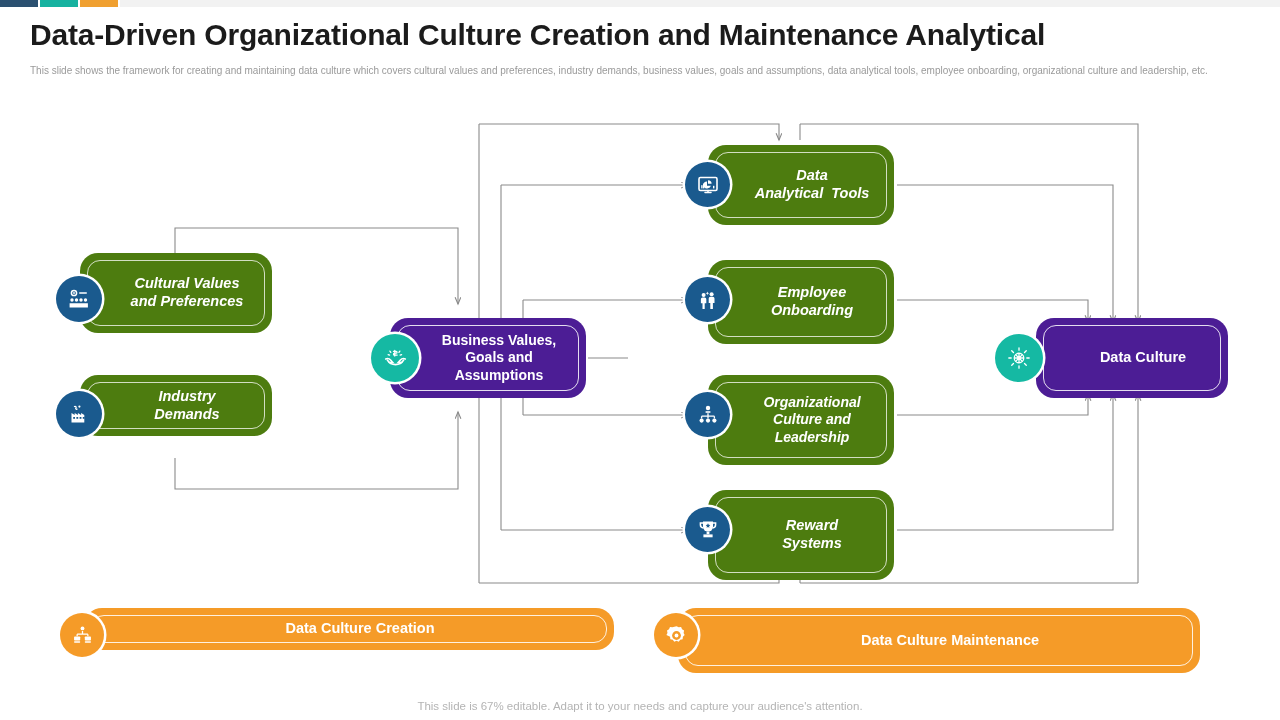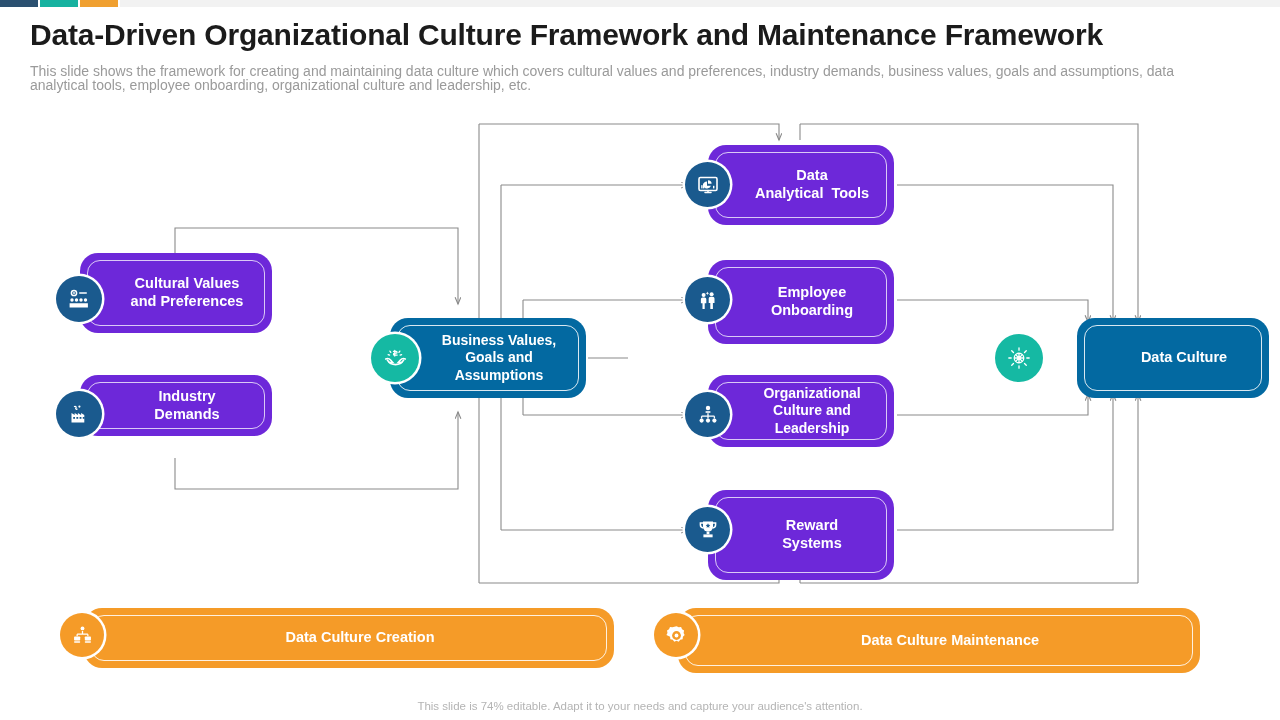--- a/index.html
+++ b/index.html
@@ -16,41 +16,41 @@
   .accent-rest{position:absolute;top:0;left:120px;width:1160px;height:7px;background:#f2f2f2;}
 
   
   #page-title{
     position:absolute;left:30px;top:18px;width:1200px;
     font-size:30px;font-weight:bold;color:#1b1b1b;letter-spacing:-.2px;
     white-space:nowrap;
   }
   #page-subtitle{
     position:absolute;left:30px;top:64px;width:1195px;
-    font-size:14px;color:#9a9a9a;line-height:14px;
+    font-size:10px;color:#9a9a9a;line-height:14px;
   }
   #footer-note{
     position:absolute;left:0;top:700px;width:1280px;text-align:center;
     font-size:11.5px;color:#b4b4b4;
   }
 
   
   #connectors{position:absolute;left:0;top:0;width:1280px;height:720px;}
 
   
   .node{position:absolute;border-radius:18px;box-sizing:border-box;}
   .node .inner{
     position:absolute;left:7px;top:7px;right:7px;bottom:7px;
     border:1.2px solid rgba(255,255,255,.75);border-radius:13px;
     display:flex;align-items:center;justify-content:center;
     text-align:center;color:#ffffff;font-weight:bold;line-height:1.22;
     padding-left:22px;box-sizing:border-box;
   }
-  .node.blue  {background:#6d28d9;}
-  .node.teal  {background:#0369a1;}
+  .node.blue  {background:#4d7c0f;font-style:italic;}
+  .node.teal  {background:#4c1d95;}
   .node.orange{background:#f59b28;}
   .node.teal .inner, .node.orange .inner{border-color:rgba(255,255,255,.85);}
 
   .badge{
     position:absolute;border-radius:50%;
     display:flex;align-items:center;justify-content:center;
     box-shadow:0 0 0 2.5px #ffffff;
   }
   .badge.blue  {background:#1a5a8e;}
   .badge.teal  {background:#15b9a3;}
@@ -62,21 +62,21 @@
   .lbl-wide{font-size:14.5px;}
 </style>
 </head>
 <body>
 
 <div class="accent-rest"></div>
 <div class="accent-bar" id="bar-navy"></div>
 <div class="accent-bar" id="bar-teal"></div>
 <div class="accent-bar" id="bar-orange"></div>
 
-<div id="page-title">Data-Driven Organizational Culture Framework and Maintenance Framework</div>
+<div id="page-title">Data-Driven Organizational Culture Creation and Maintenance Analytical</div>
 <div id="page-subtitle">This slide shows the framework for creating and maintaining data culture which covers cultural values and preferences, industry demands, business values, goals and assumptions, data analytical tools, employee onboarding, organizational culture and leadership, etc.</div>
 
 <svg id="connectors" viewBox="0 0 1280 720">
   <defs>
     <marker id="ah" markerWidth="9" markerHeight="9" refX="7.4" refY="3.2" orient="auto" markerUnits="userSpaceOnUse">
       <path d="M0.6,0.3 L7.4,3.2 L0.6,6.1" fill="none" stroke="#8a8a8a" stroke-width="1.1"></path>
     </marker>
   </defs>
   <g fill="none" stroke="#8a8a8a" stroke-width="1.1">
 
@@ -173,21 +173,21 @@
 <div class="badge blue" style="left:685px;top:277px;width:45px;height:45px;">
   <svg width="24" height="24" viewBox="0 0 24 24" fill="#fff">
     <circle cx="7.6" cy="7" r="2"></circle>
     <path d="M6.6,9.4h2a1.7 1.7 0 011.7 1.7v4.1H8.7V21H6.5v-5.8H4.9v-4.1A1.7 1.7 0 016.6 9.4z"></path>
     <circle cx="15.6" cy="6.3" r="2"></circle>
     <path d="M14.5,8.8h2.2a1.8 1.8 0 011.8 1.8v4.4h-1.6V21h-2.6v-6h-1.6v-4.4a1.8 1.8 0 011.8-1.8z"></path>
     <path d="M11.4,3.4l.5 1.4 1.4.5-1.4.5-.5 1.4-.5-1.4-1.4-.5 1.4-.5z"></path>
   </svg>
 </div>
 
-<div class="node blue" style="left:708px;top:375px;width:186px;height:72px;">
+<div class="node blue" style="left:708px;top:375px;width:186px;height:90px;">
   <div class="inner lbl3">Organizational<br>Culture&nbsp;and<br>Leadership</div>
 </div>
 <div class="badge blue" style="left:685px;top:392px;width:45px;height:45px;">
   <svg width="24" height="24" viewBox="0 0 24 24" fill="#fff">
     <circle cx="12" cy="5" r="2.2"></circle>
     <path d="M9.6,8.2h4.8v1.6H9.6z"></path>
     <path d="M12,10.2v3M5.6,13.2h12.8M5.6,13.2v2.2M18.4,13.2v2.2M12,13.2v2.2" stroke="#fff" stroke-width="1.3" fill="none"></path>
     <circle cx="5.6" cy="17.6" r="2.1"></circle>
     <circle cx="12" cy="17.6" r="2.1"></circle>
     <circle cx="18.4" cy="17.6" r="2.1"></circle>
@@ -200,34 +200,34 @@
 <div class="badge blue" style="left:685px;top:507px;width:45px;height:45px;">
   <svg width="24" height="24" viewBox="0 0 24 24" fill="#fff">
     <path d="M7,3.6h10v5a5 5 0 01-10 0z"></path>
     <path d="M7,5.1H4.4v1.6a3.2 3.2 0 003 3.2M17,5.1h2.6v1.6a3.2 3.2 0 01-3 3.2" fill="none" stroke="#fff" stroke-width="1.5"></path>
     <path d="M10.6,13.6h2.8v2.6h-2.8z"></path>
     <path d="M7.4,16.4h9.2v2.9H7.4z"></path>
     <path d="M12,5.3l.7 1.5 1.6.2-1.2 1.2.3 1.6-1.4-.8-1.4.8.3-1.6-1.2-1.2 1.6-.2z" fill="#1a5a8e"></path>
   </svg>
 </div>
 
-<div class="node teal" style="left:1077px;top:318px;width:192px;height:80px;">
+<div class="node teal" style="left:1036px;top:318px;width:192px;height:80px;">
   <div class="inner lbl-wide">Data&nbsp;Culture</div>
 </div>
 <div class="badge teal" style="left:995px;top:334px;width:48px;height:48px;">
   <svg width="26" height="26" viewBox="0 0 24 24" fill="none" stroke="#fff" stroke-width="1.2">
     <circle cx="12" cy="12" r="4.4"></circle>
     <path d="M12,12 L12,7.6 M12,12 L15.1,8.9 M12,12 L16.4,12 M12,12 L15.1,15.1
              M12,12 L12,16.4 M12,12 L8.9,15.1 M12,12 L7.6,12 M12,12 L8.9,8.9"></path>
     <path d="M12,2.6v2.2M12,19.2v2.2M2.6,12h2.2M19.2,12h2.2
              M5.3,5.3l1.6 1.6M17.1,17.1l1.6 1.6M18.7,5.3l-1.6 1.6M6.9,17.1l-1.6 1.6" stroke-linecap="round"></path>
   </svg>
 </div>
 
-<div class="node orange" style="left:84px;top:608px;width:530px;height:60px;">
+<div class="node orange" style="left:84px;top:608px;width:530px;height:42px;">
   <div class="inner lbl-wide">Data&nbsp;Culture&nbsp;Creation</div>
 </div>
 <div class="badge orange" style="left:60px;top:613px;width:44px;height:44px;">
   <svg width="23" height="23" viewBox="0 0 24 24" fill="#fff">
     <circle cx="12" cy="4.6" r="2"></circle>
     <path d="M12,7.2v3.4M6.4,10.6h11.2M6.4,10.6v2.2M17.6,10.6v2.2" stroke="#fff" stroke-width="1.3" fill="none"></path>
     <rect x="3.2" y="13" width="6.4" height="4.2" rx=".8"></rect>
     <rect x="14.4" y="13" width="6.4" height="4.2" rx=".8"></rect>
     <rect x="3.2" y="18" width="6.4" height="1.5" rx=".6"></rect>
     <rect x="14.4" y="18" width="6.4" height="1.5" rx=".6"></rect>
@@ -238,13 +238,13 @@
   <div class="inner lbl-wide">Data&nbsp;Culture&nbsp;Maintenance</div>
 </div>
 <div class="badge orange" style="left:654px;top:613px;width:44px;height:44px;">
   <svg width="23" height="23" viewBox="0 0 24 24" fill="#fff">
     <path d="M12,2.4l2.3 1.1 2.5-.4 1 2.3 2.1 1.4-.5 2.5 1.1 2.3-1.8 1.8-.3 2.5-2.5.6-1.6 2-2.3-1-2.3 1-1.6-2-2.5-.6-.3-2.5L1.5 11.6l1.1-2.3-.5-2.5 2.1-1.4 1-2.3 2.5.4z"></path>
     <circle cx="12" cy="12" r="4.6" fill="#f59b28"></circle>
     <circle cx="12" cy="12" r="2" fill="#fff"></circle>
   </svg>
 </div>
 
-<div id="footer-note">This slide is 74% editable. Adapt it to your needs and capture your audience's attention.</div>
+<div id="footer-note">This slide is 67% editable. Adapt it to your needs and capture your audience's attention.</div>
 
 </body></html>

